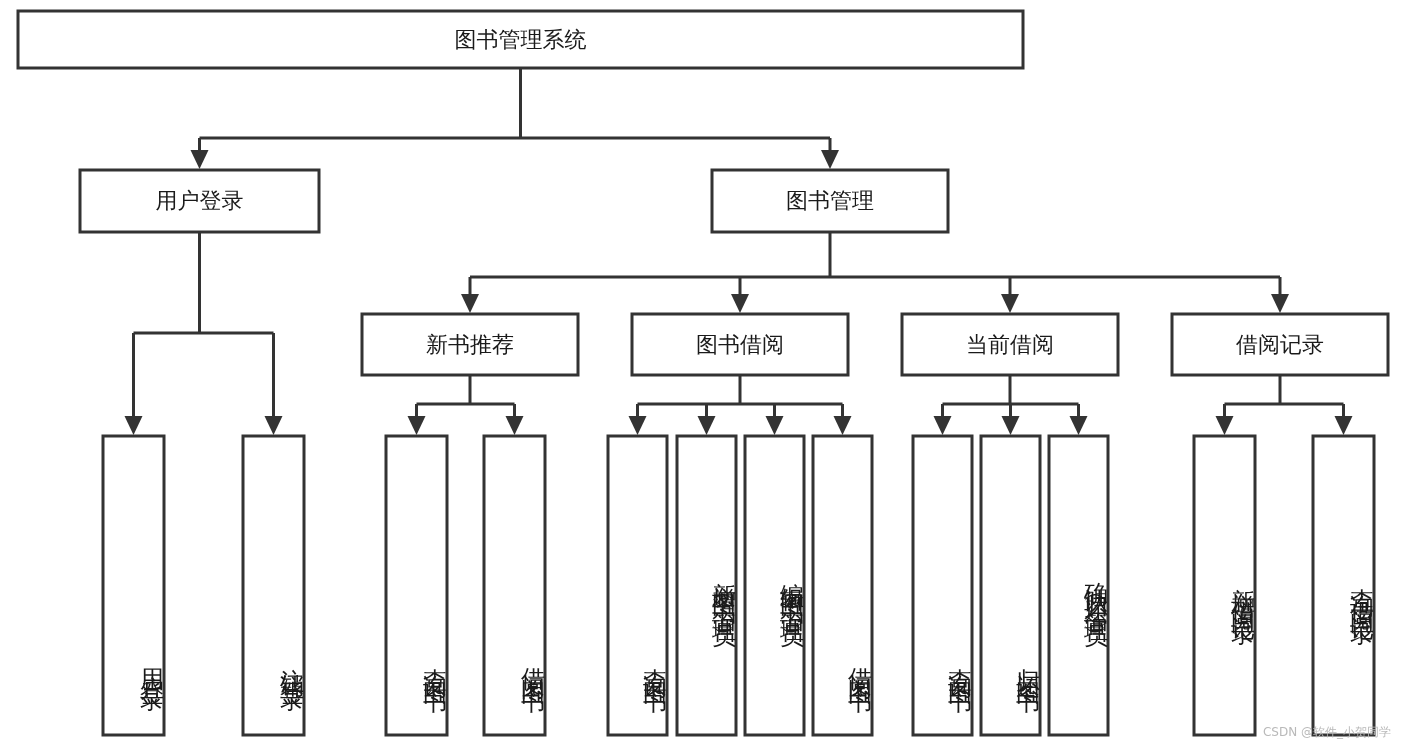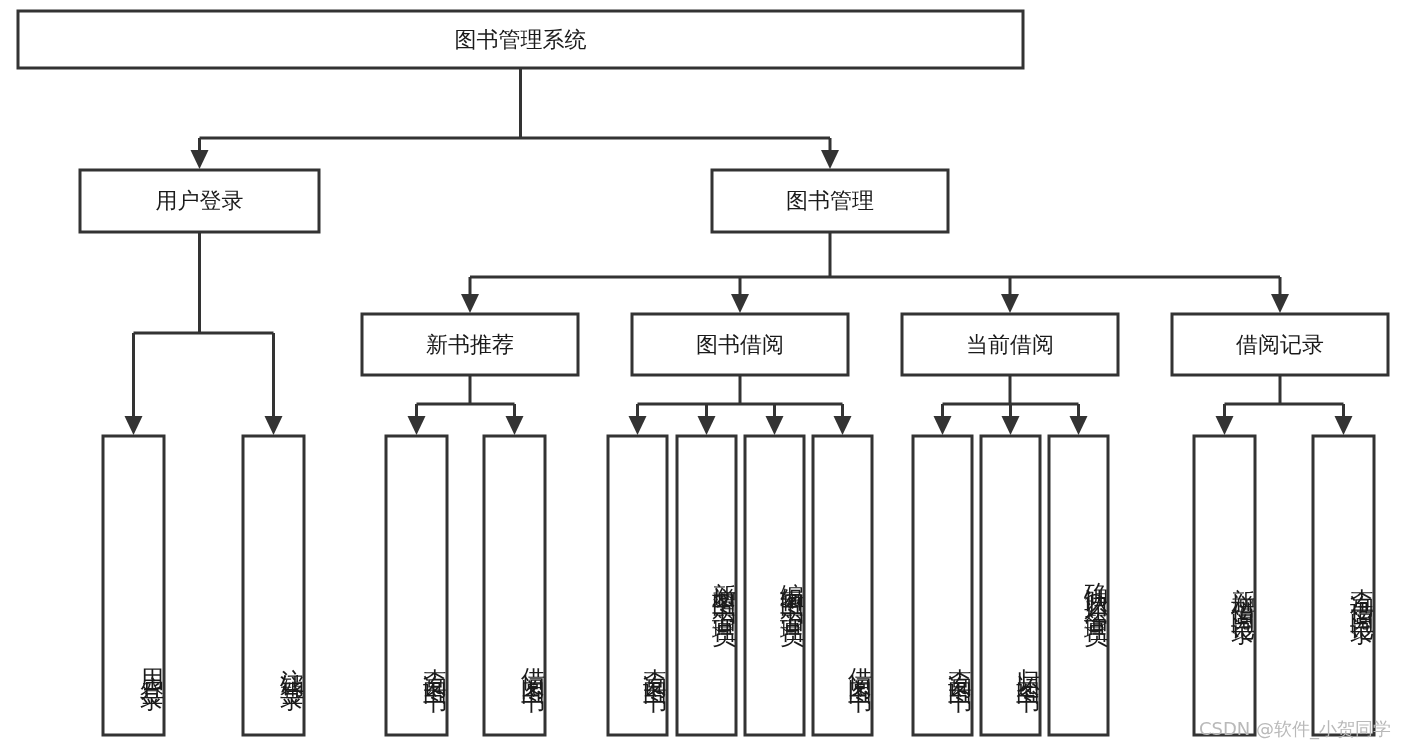--- a/index.html
+++ b/index.html
@@ -58,21 +58,21 @@
     align-items: flex-start;
     justify-content: center;
     white-space: nowrap;
     pointer-events: none;
   }
   .watermark {
     position: absolute;
     right: 14px;
     bottom: 6px;
     font-family: "DejaVu Sans", "Liberation Sans", sans-serif;
-    font-size: 18px;
+    font-size: 12px;
     color: #b9b9b9;
     white-space: nowrap;
   }
 </style>
 </head>
 <body>
 
 <div id="diagram-root">
   <svg class="flow" viewBox="0 0 1405 747">
     <g id="edge-layer">

